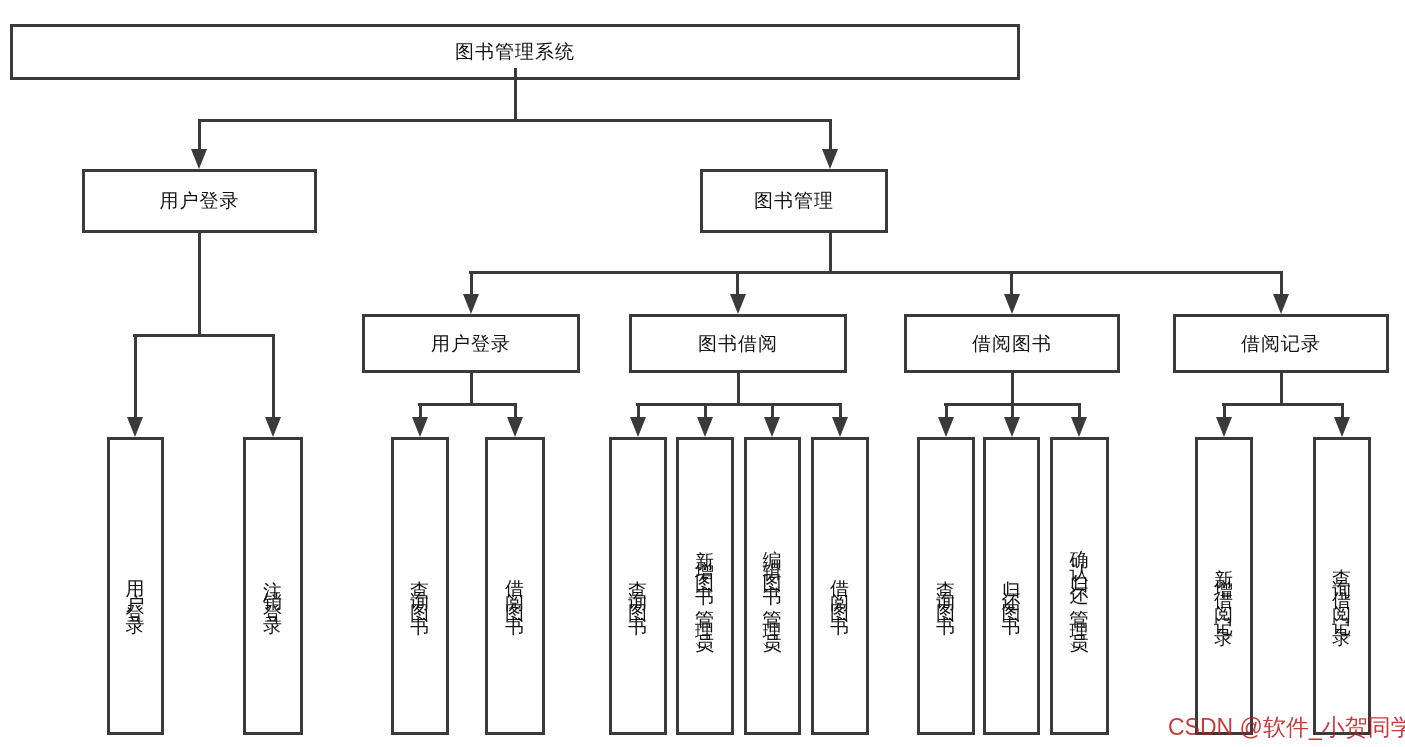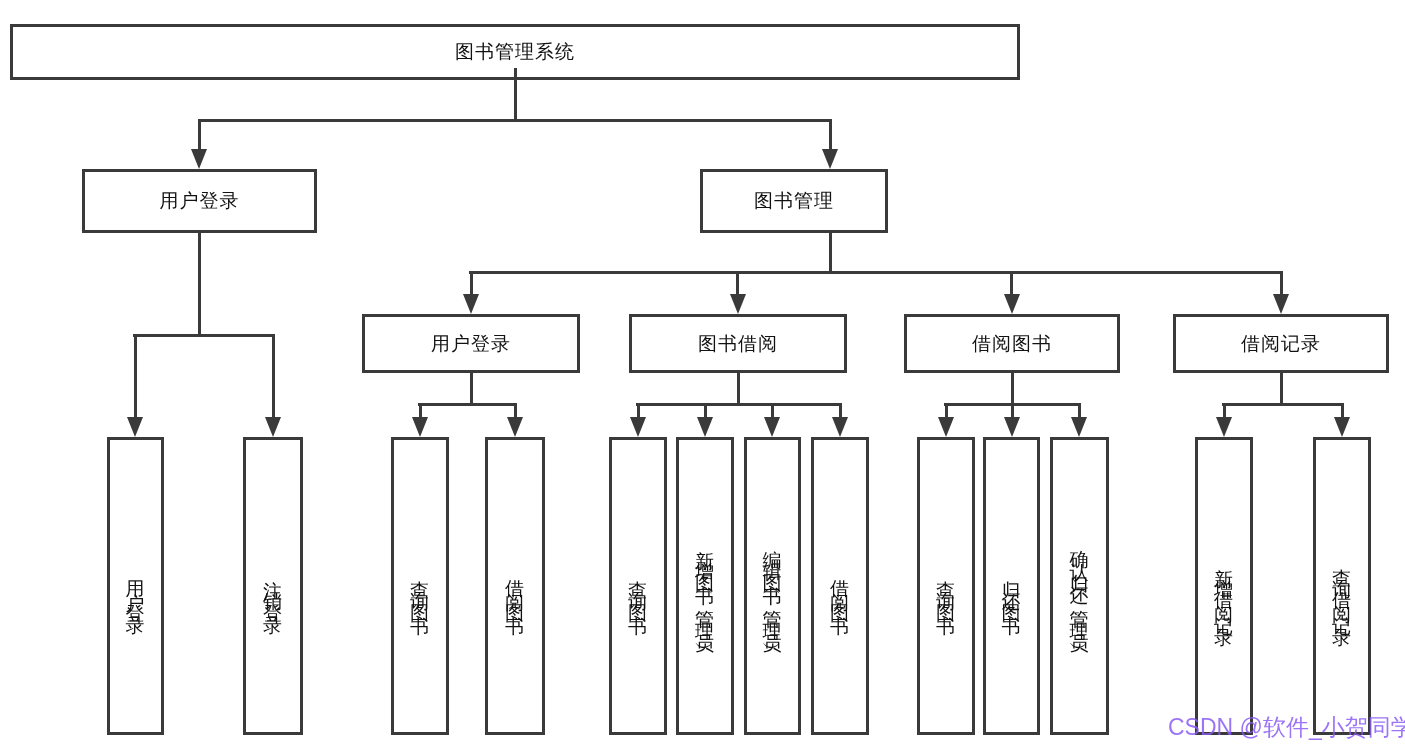--- a/index.html
+++ b/index.html
@@ -40,21 +40,21 @@
     border-left:8px solid transparent;
     border-right:8px solid transparent;
     border-top:20px solid #3a3a3a;
   }
   .watermark{
     position:absolute;
     left:1168px;top:712px;
     width:230px;
     text-align:right;
     font-size:23px;
-    color:#8b5cf6;
+    color:#b91c1c;
     opacity:0.85;
     letter-spacing:0px;
     white-space:nowrap;
     z-index:5;
   }
 </style>
 </head>
 <body>
 
 <div class="stage">

